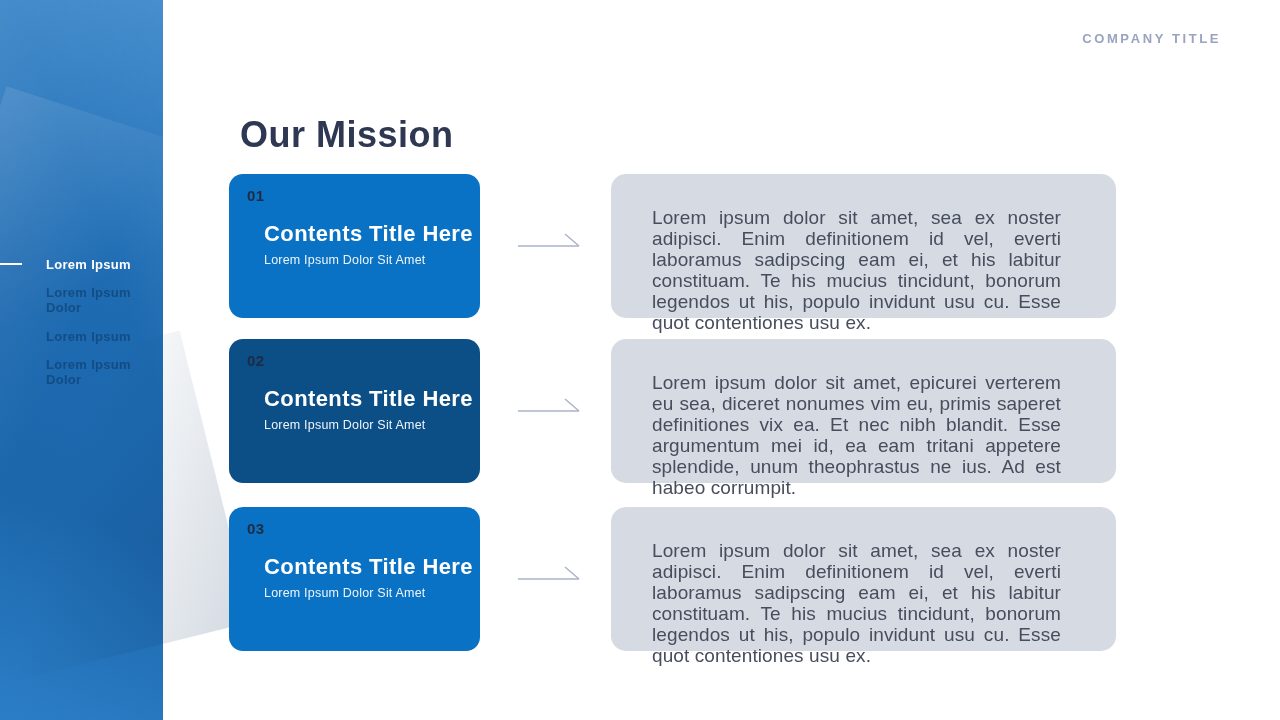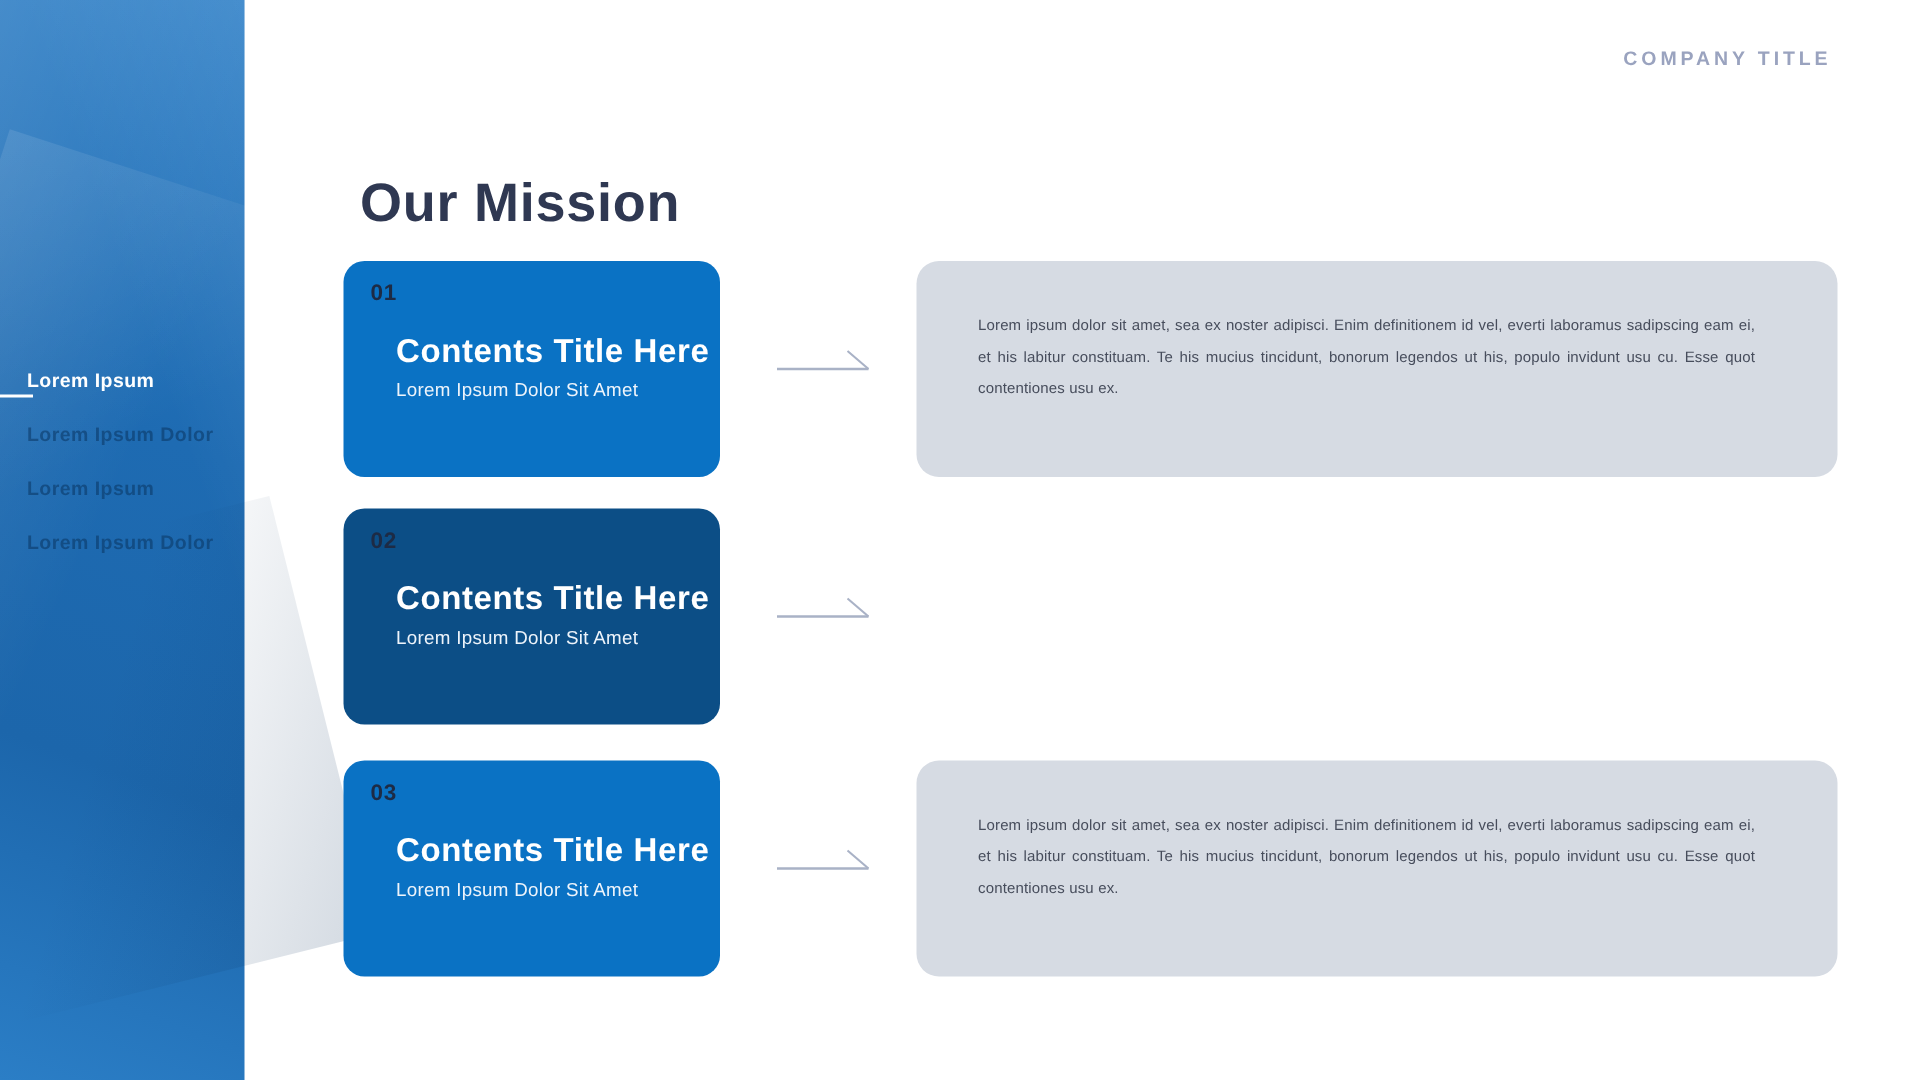--- a/index.html
+++ b/index.html
@@ -48,21 +48,22 @@
     position: absolute;
     left: 0;
     top: 246px;
     width: 100%;
     z-index: 2;
   }
   .nav-item {
     position: relative;
     height: 36px;
     display: flex;
-    padding-left: 18px;
+    align-items: center;
+    padding-left: 46px;
     font-size: 13px;
     font-weight: 700;
     letter-spacing: 0.3px;
     color: rgba(10,52,96,0.55);
     cursor: pointer;
   }
   .nav-item.active { color: #ffffff; }
   .tick {
     position: absolute;
     left: 0;
@@ -151,27 +152,27 @@
     left: 517px;
     top: 57px;
     width: 66px;
     height: 20px;
   }
 
   .textbox {
     position: absolute;
     left: 611px;
     top: 0;
-    width: 614px;
+    width: 505px;
     height: 144px;
     border-radius: 15px;
     background: #d6dbe3;
     box-sizing: border-box;
     padding: 33px 55px 0 41px;
-    font-size: 10px;
+    font-size: 19px;
     line-height: 21px;
     color: #474d5c;
     letter-spacing: 0.1px;
     text-align: justify;
   }
 </style>
 </head>
 <body>
 
 <div class="slide">
@@ -213,20 +214,21 @@
   <section class="row row-2">
     <div class="card dark">
       <div class="card-num">02</div>
       <div class="card-title">Contents Title Here</div>
       <div class="card-sub">Lorem Ipsum Dolor Sit Amet</div>
     </div>
     <svg class="arrow" viewBox="0 0 66 20">
       <line x1="1" y1="15" x2="62" y2="15" stroke="#a9b2c6" stroke-width="1.6"></line>
       <line x1="62" y1="15" x2="48" y2="3" stroke="#a9b2c6" stroke-width="1.4"></line>
     </svg>
+    <div class="textbox">Lorem ipsum dolor sit amet, epicurei verterem eu sea, diceret nonumes vim eu, primis saperet definitiones vix ea. Et nec nibh blandit. Esse argumentum mei id, ea eam tritani appetere splendide, unum theophrastus ne ius. Ad est habeo corrumpit.</div>
   </section>
 
   <section class="row row-3">
     <div class="card">
       <div class="card-num">03</div>
       <div class="card-title">Contents Title Here</div>
       <div class="card-sub">Lorem Ipsum Dolor Sit Amet</div>
     </div>
     <svg class="arrow" viewBox="0 0 66 20">
       <line x1="1" y1="15" x2="62" y2="15" stroke="#a9b2c6" stroke-width="1.6"></line>

